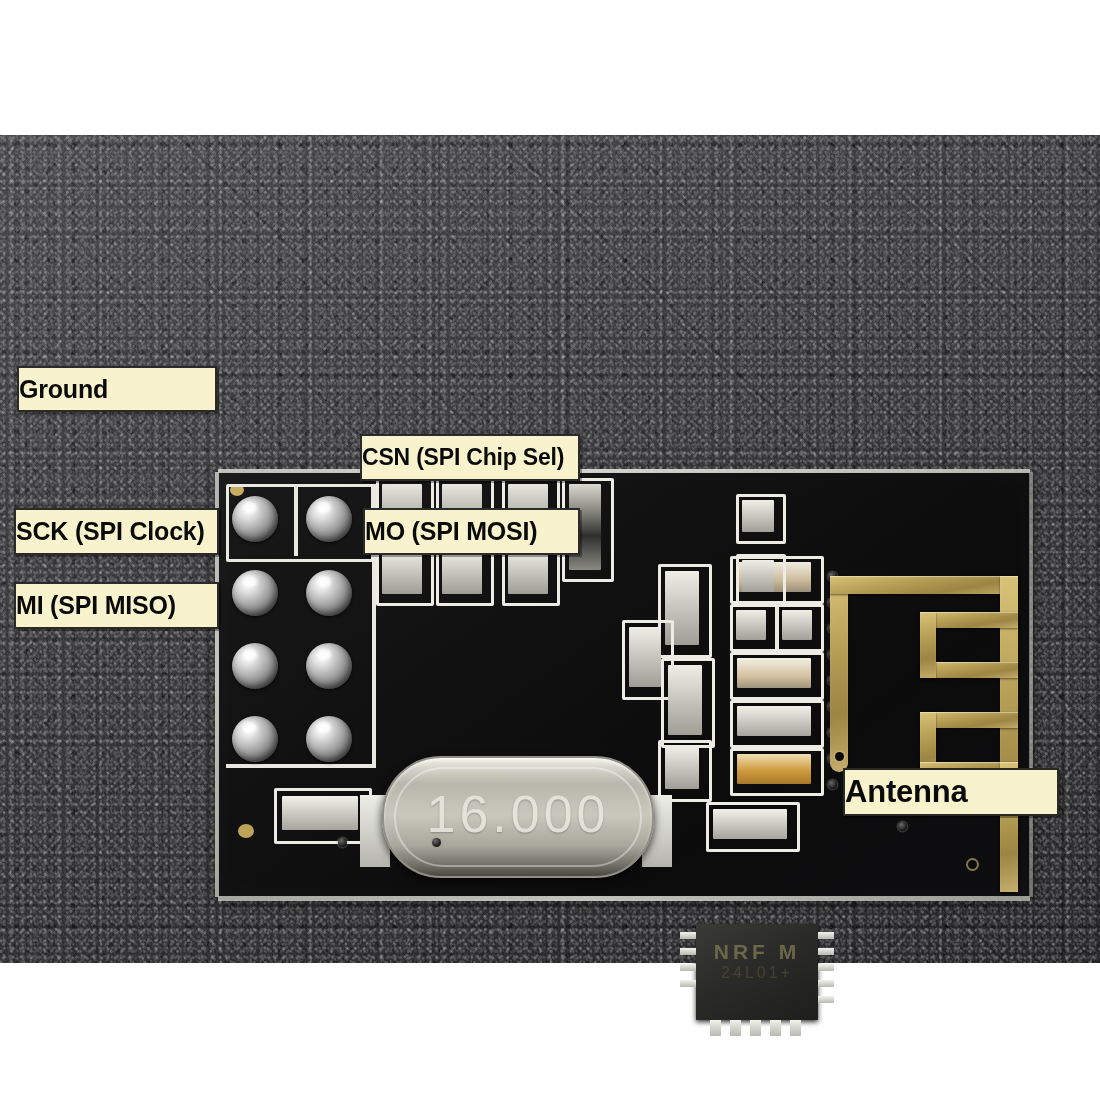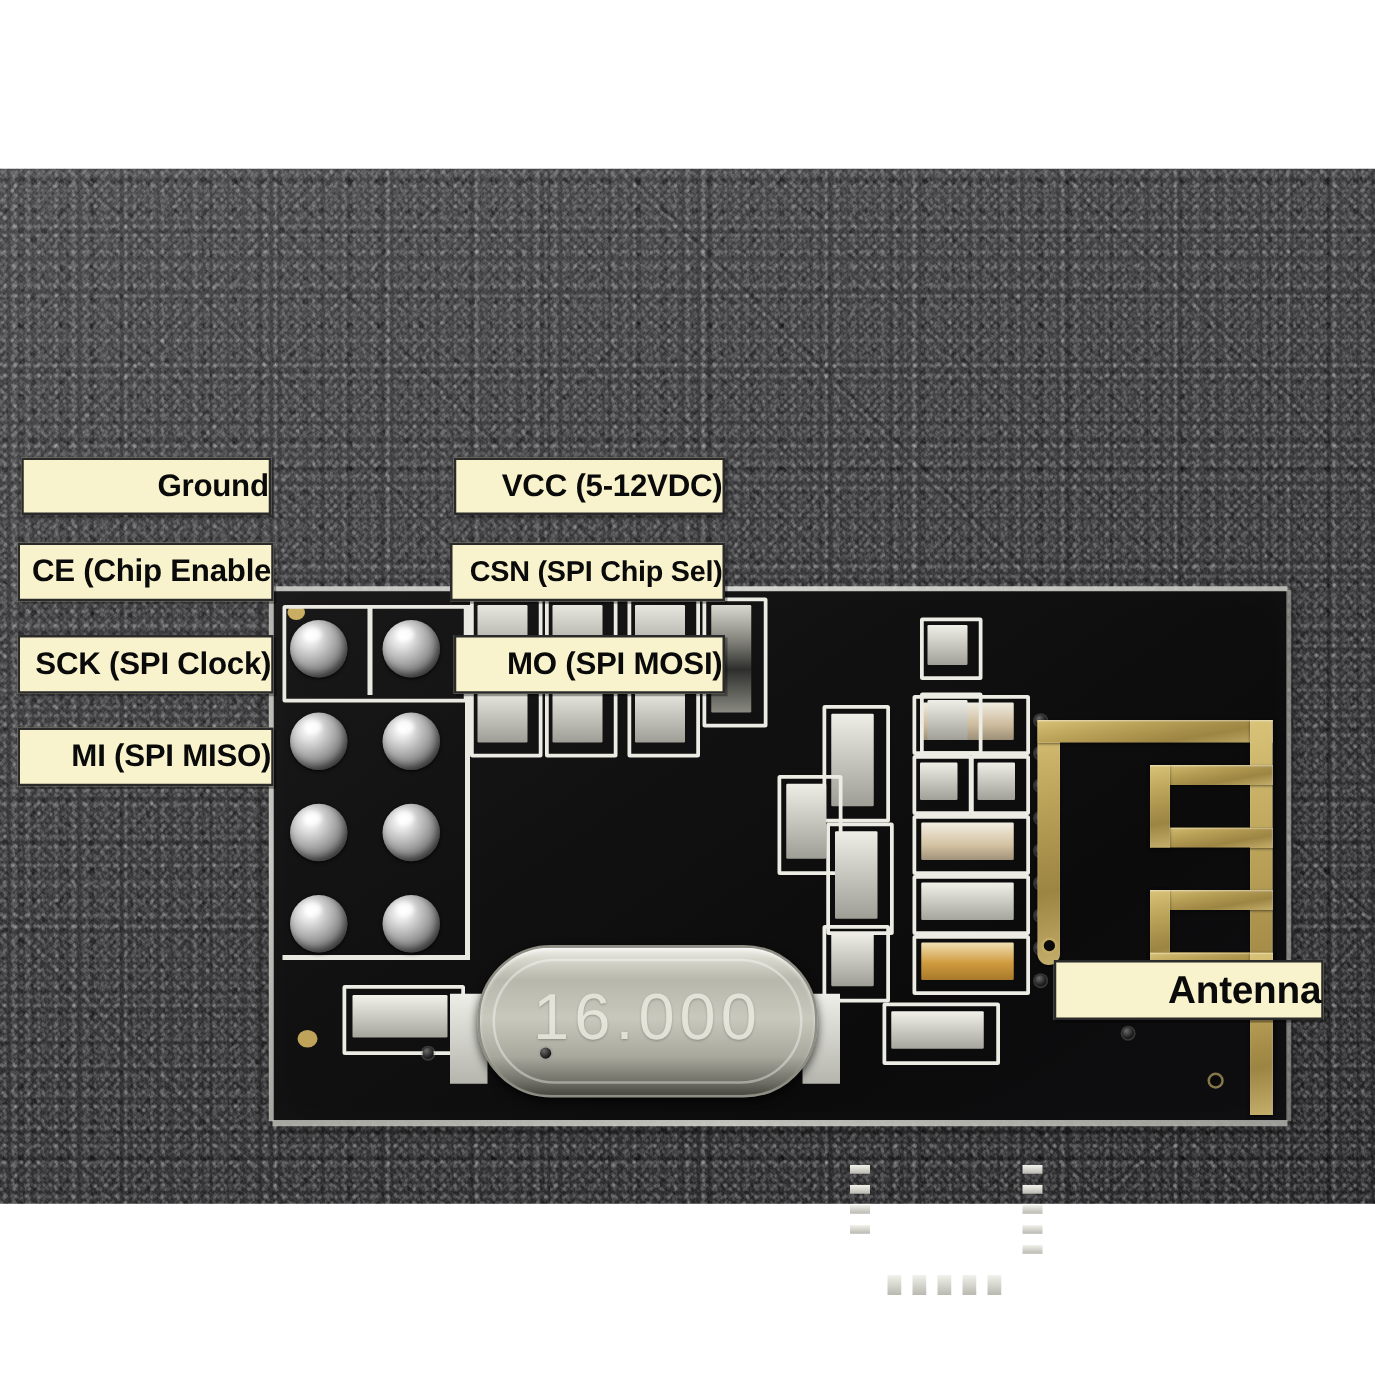--- a/index.html
+++ b/index.html
@@ -119,21 +119,21 @@
     box-shadow:0 0 0 1.5px rgba(150,150,145,.30);}
 
   
   .label{
     position:absolute;
     background:#f8f3cd;
     border:2px solid #2a2a2a;
     color:#0a0a0a;
     font-family:"Liberation Sans",sans-serif;
     font-weight:700;
-    display:flex;align-items:center;justify-content:flex-end;
+    display:flex;align-items:center;justify-content:flex-start;
     box-shadow:2px 2px 0 rgba(0,0,0,.35);
     white-space:nowrap;
     letter-spacing:-0.2px;
   }
 </style>
 </head>
 <body>
 
 <div id="stage">
 
@@ -175,20 +175,24 @@
       <div class="smd-ring" style="left:344px;top:6px;width:46px;height:98px;"></div>
       <div class="smd" style="left:351px;top:12px;width:32px;height:86px;background:linear-gradient(180deg,#d9d9d1,#7e7e77 35%,#2e2e2c 60%,#8a8a82);"></div>
 
       <div class="smd-ring" style="left:158px;top:76px;width:52px;height:52px;"></div>
       <div class="smd" style="left:164px;top:82px;width:40px;height:40px;background:linear-gradient(180deg,#e7e7df,#9e9e96);"></div>
       <div class="smd-ring" style="left:218px;top:76px;width:52px;height:52px;"></div>
       <div class="smd" style="left:224px;top:82px;width:40px;height:40px;background:linear-gradient(180deg,#e7e7df,#9e9e96);"></div>
       <div class="smd-ring" style="left:284px;top:76px;width:52px;height:52px;"></div>
       <div class="smd" style="left:290px;top:82px;width:40px;height:40px;background:linear-gradient(180deg,#e7e7df,#9e9e96);"></div>
 
+      <div id="ic">
+        <div class="ic-text">NRF  M</div>
+        <div class="ic-text2">24L01+</div>
+      </div>
 
       <div class="ic-legs" style="left:462px;top:460px;flex-direction:column;gap:9px;">
         <span style="width:16px;height:7px"></span>
           <span style="width:16px;height:7px"></span>
         <span style="width:16px;height:7px"></span>
           <span style="width:16px;height:7px"></span>
       </div>
       <div class="ic-legs" style="left:492px;top:548px;gap:9px;">
         <span style="width:11px;height:16px"></span>
           <span style="width:11px;height:16px"></span>
@@ -287,33 +291,27 @@
 
       <div class="viadot" style="left:652px;top:330px;"></div>
       <div class="viadot" style="left:680px;top:350px;"></div>
       <div class="viadot" style="left:120px;top:366px;"></div>
       <div class="viadot" style="left:214px;top:366px;"></div>
     </div>
 
     <div class="label" style="left:17px;top:231px;width:196px;height:42px;font-size:25px;">
       <span>Ground</span>
     </div>
-    <div class="label" style="left:14px;top:299px;width:201px;height:43px;font-size:25px;">
-      <span>CE (Chip Enable</span>
-    </div>
     <div class="label" style="left:14px;top:373px;width:201px;height:43px;font-size:25px;">
       <span>SCK (SPI Clock)</span>
     </div>
     <div class="label" style="left:14px;top:447px;width:201px;height:43px;font-size:25px;">
       <span>MI (SPI MISO)</span>
     </div>
 
-    <div class="label" style="left:363px;top:231px;width:213px;height:42px;font-size:25px;">
-      <span>VCC (5-12VDC)</span>
-    </div>
     <div class="label" style="left:360px;top:299px;width:216px;height:43px;font-size:23px;">
       <span>CSN (SPI Chip Sel)</span>
     </div>
     <div class="label" style="left:363px;top:373px;width:213px;height:43px;font-size:25px;">
       <span>MO (SPI MOSI)</span>
     </div>
 
     <div class="label" style="left:843px;top:633px;width:212px;height:44px;font-size:31px;">
       <span>Antenna</span>
     </div>

